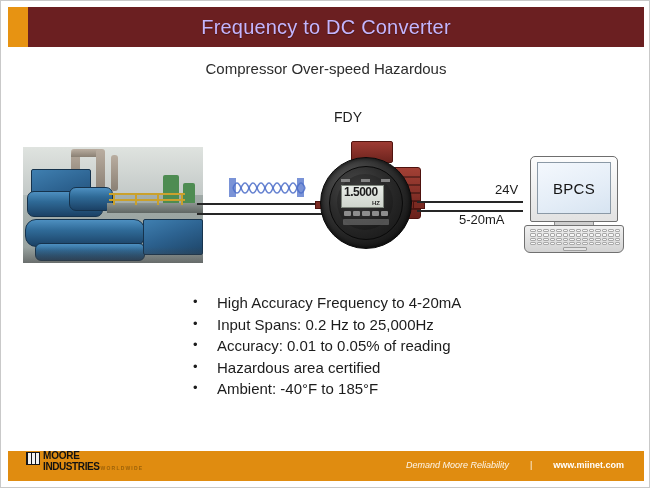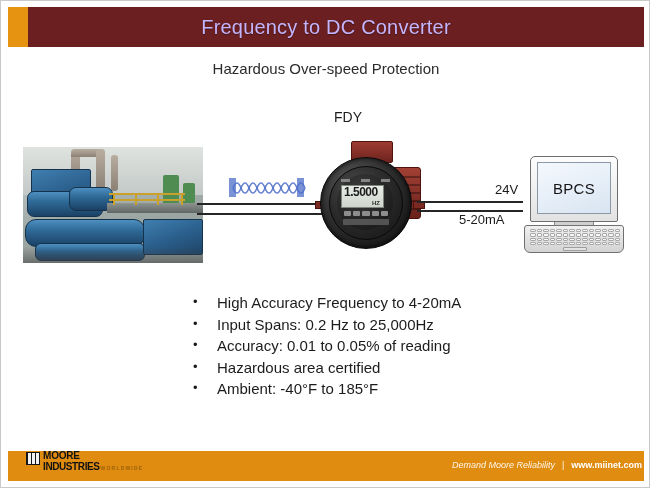--- a/index.html
+++ b/index.html
@@ -461,24 +461,24 @@
     letter-spacing: -0.4px;
   }
   .logo-worldwide {
     font-size: 5px;
     font-weight: 700;
     color: #9c6209;
     letter-spacing: 1.2px;
   }
   .footer-right {
     position: absolute;
-    right: 2px;
+    right: 20px;
     bottom: 11px;
     display: flex;
-    gap: 7px;
+    gap: 21px;
   }
   .footer-tag {
     font-size: 9px;
     font-style: italic;
     color: #fdf6ea;
   }
   .footer-sep {
     font-size: 9px;
     color: #fdf6ea;
   }
@@ -493,21 +493,21 @@
 </head>
 <body>
 
 <div class="slide">
 
   <div class="title-bar">
     <span class="title-text">Frequency to DC Converter</span>
   </div>
   <div class="title-accent"></div>
 
-  <div class="subtitle">Hazardous Over-speed Protection</div>
+  <div class="subtitle">Compressor Over-speed Hazardous</div>
 
   <div class="fdy-label">FDY</div>
 
   <div class="compressor">
     <div class="cp-sky"></div>
     <div class="cp-pipe" style="left:48px;top:2px;width:9px;height:34px;"></div>
     <div class="cp-pipe" style="left:48px;top:2px;width:34px;height:8px;border-radius:6px 6px 0 0;"></div>
     <div class="cp-pipe" style="left:73px;top:2px;width:9px;height:42px;"></div>
     <div class="cp-pipe" style="left:88px;top:8px;width:7px;height:36px;"></div>
     <div class="cp-green" style="left:140px;top:28px;width:16px;height:30px;"></div>

